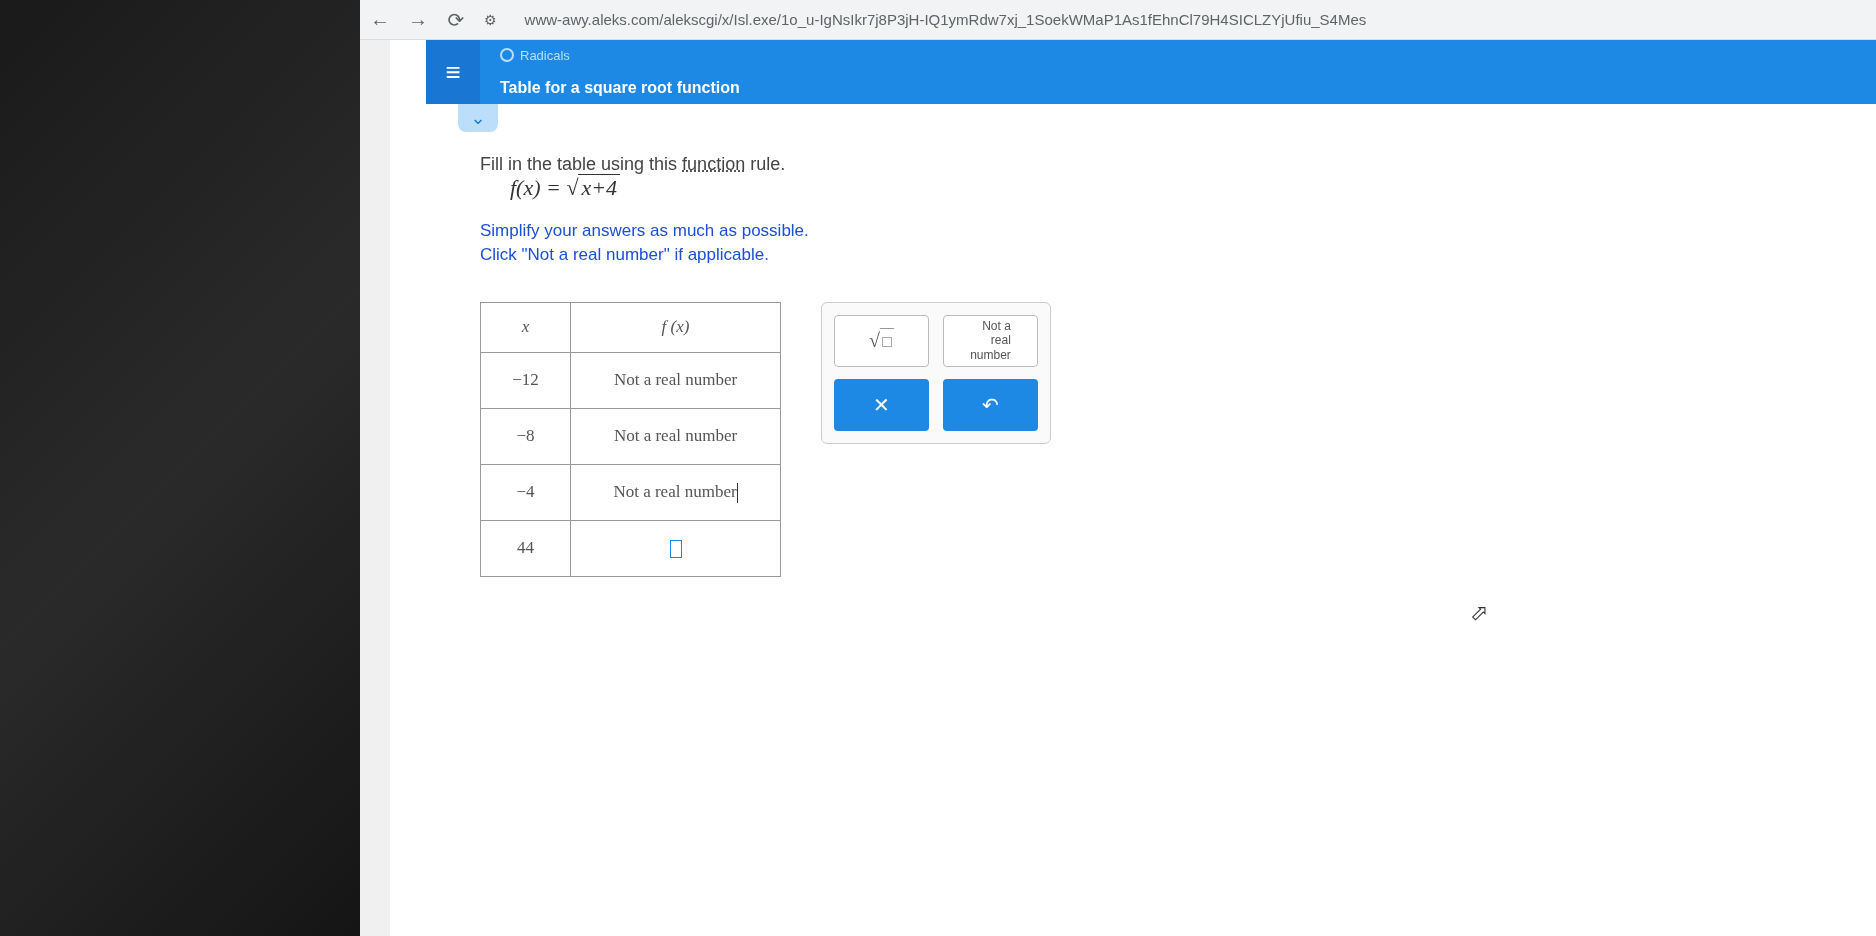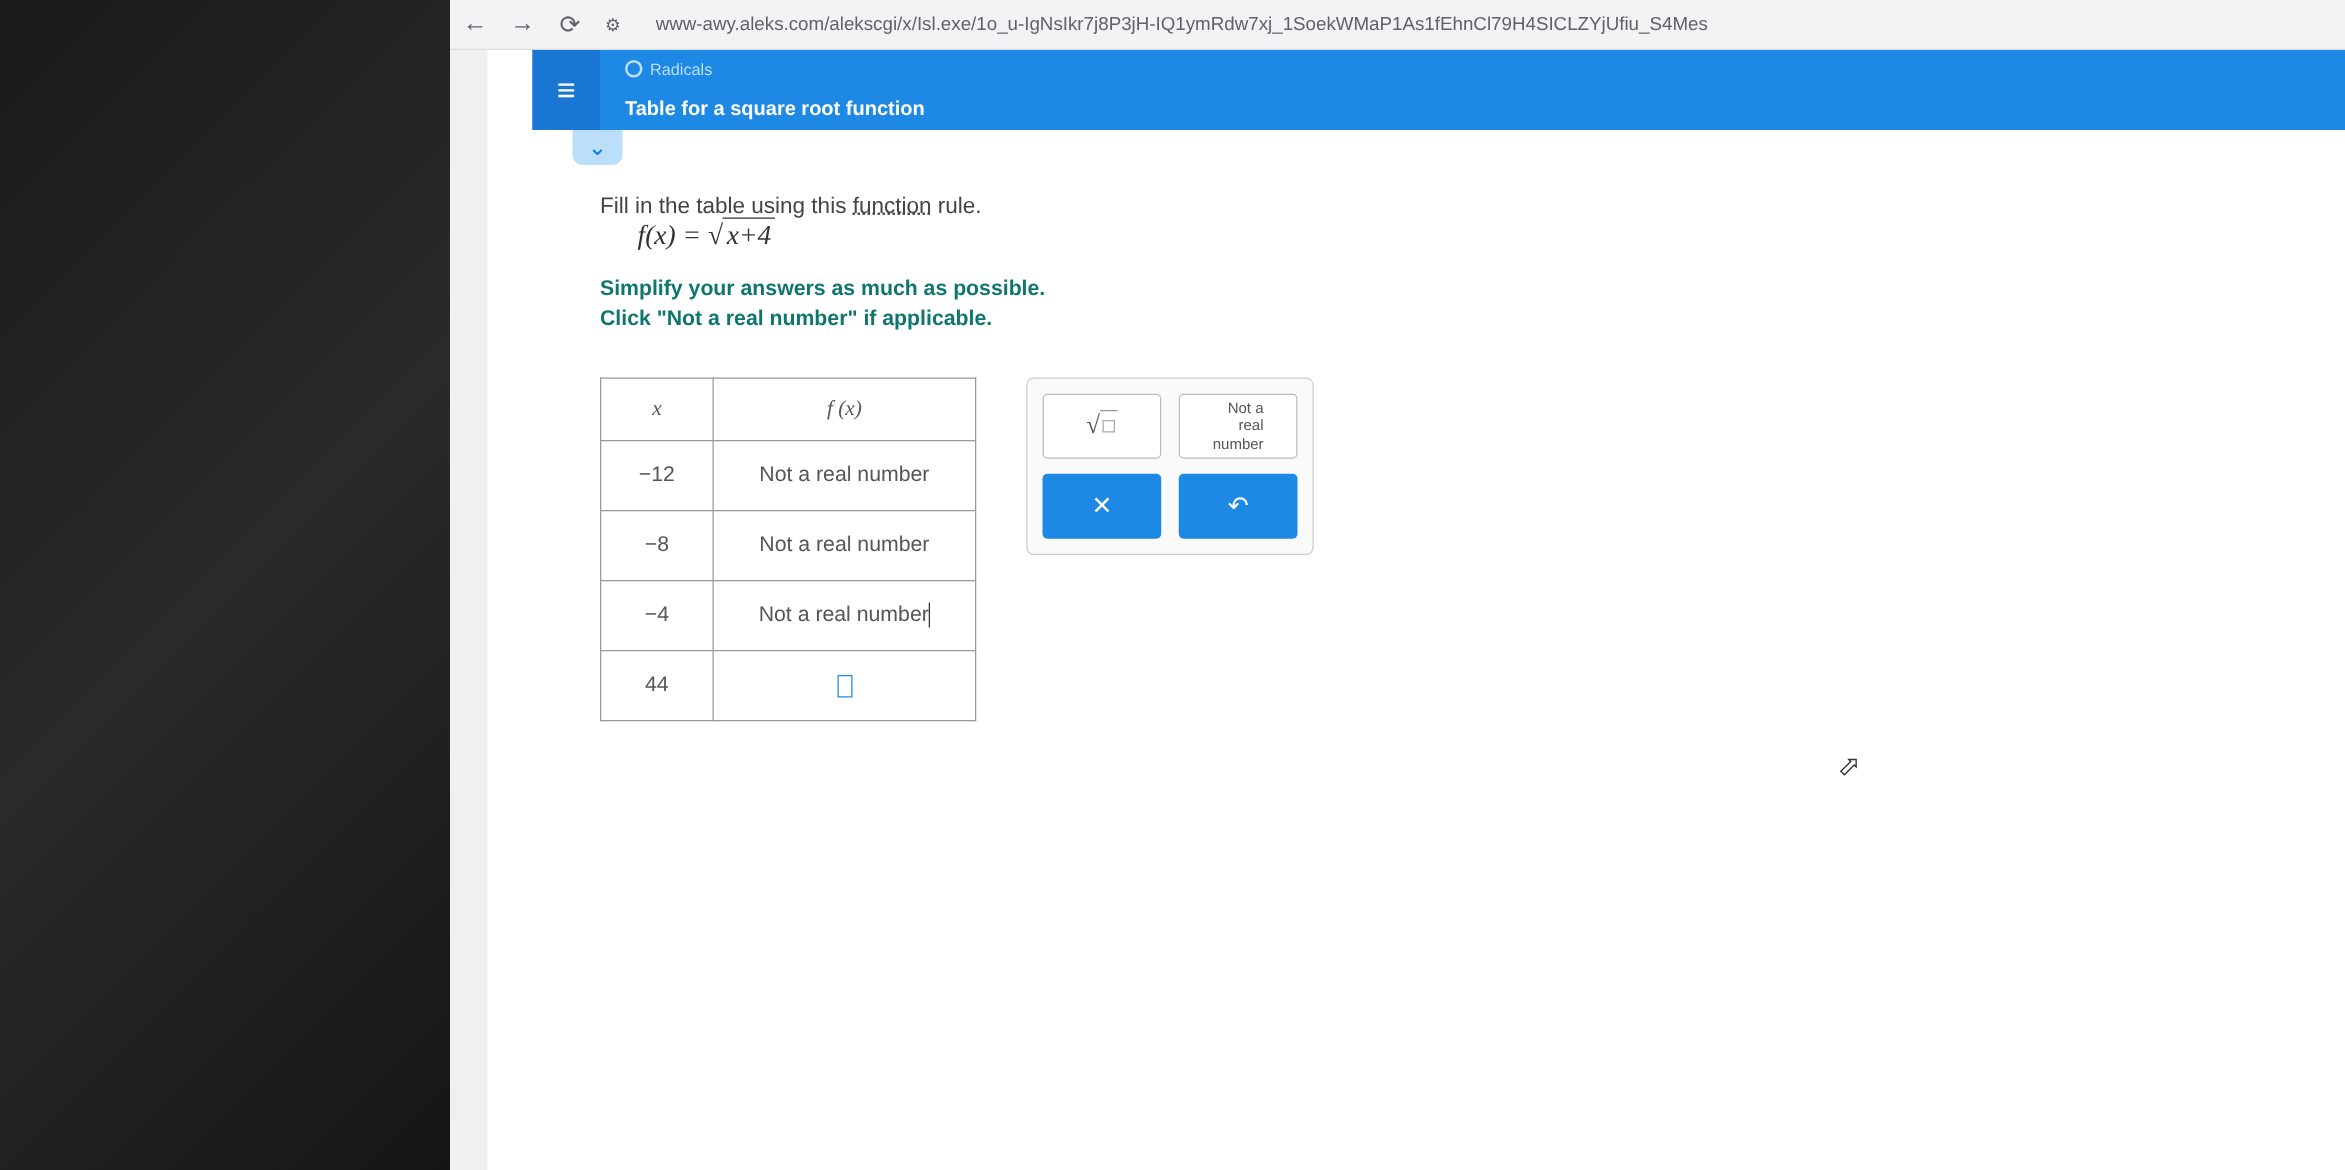--- a/index.html
+++ b/index.html
@@ -138,38 +138,38 @@
 }
 .sqrt-sym {
   font-style: normal;
 }
 .sqrt-arg {
   border-top: 1.5px solid #333;
   padding: 0 3px;
 }
 .sub-instruction {
   font-size: 17px;
-  color: #0f766e;
+  color: #1d4ed8;
   line-height: 1.4;
-  font-weight: bold;
 }
 .work-row {
   display: flex;
   gap: 40px;
   margin-top: 35px;
   align-items: flex-start;
 }
 .func-table {
   border-collapse: collapse;
 }
 .func-table td, .func-table th {
   border: 1px solid #999;
   text-align: center;
   font-size: 17px;
   color: #555;
+  font-family: Liberation Serif, serif;
 }
 .func-table th {
   font-weight: normal;
   font-style: italic;
   font-family: 'Times New Roman', serif;
   height: 50px;
 }
 .col-x { width: 90px; }
 .col-fx { width: 210px; margin-left: 22px; }
 .func-table td { height: 56px; }

